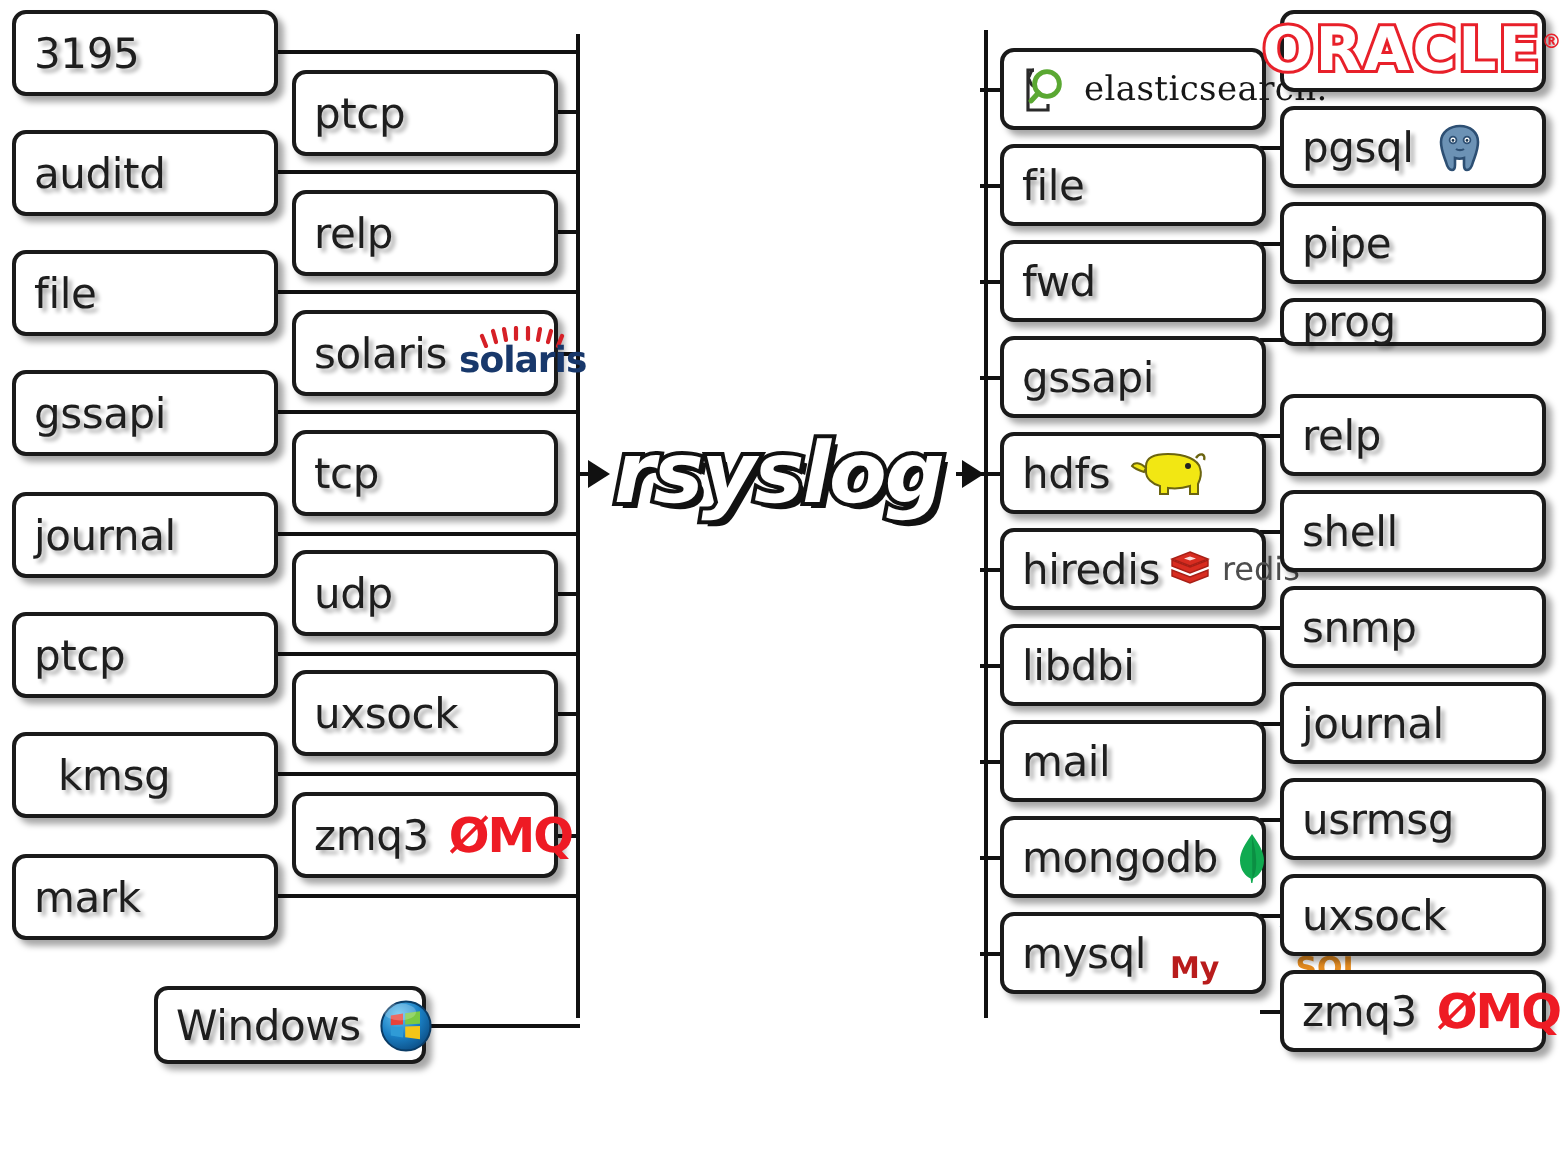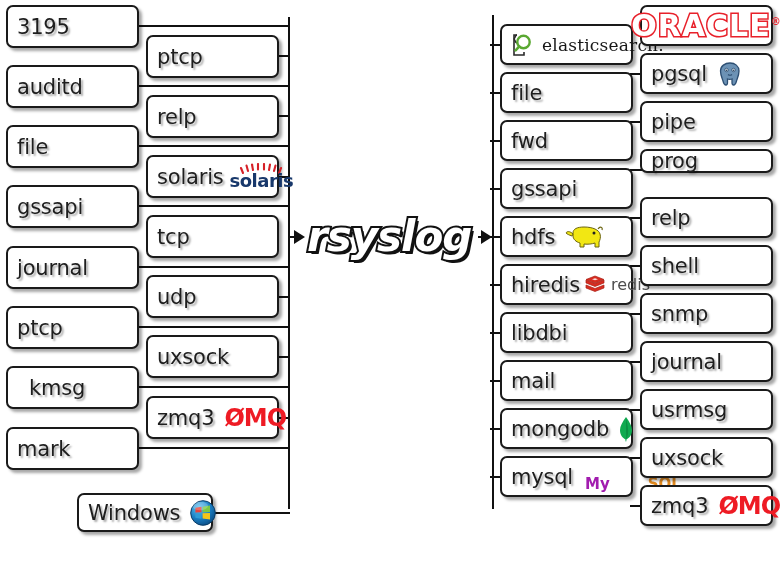--- a/index.html
+++ b/index.html
@@ -91,21 +91,21 @@
   .oracle-dot{font-size:10px;color:#e8202a;vertical-align:super;
      -webkit-text-stroke:0;}
 
   
   .logo-redis-word{
      font-size:16px;color:#4d4d4d;margin-left:5px;
      font-family:"DejaVu Sans","Liberation Sans",sans-serif;}
 
   
   .logo-mysql{margin-left:12px;display:inline-flex;align-items:flex-end;}
-  .mysql-my{font-size:15px;font-weight:bold;color:#a21caf;font-family:"DejaVu Sans",sans-serif;}
+  .mysql-my{font-size:15px;font-weight:bold;color:#b91c1c;font-family:"DejaVu Sans",sans-serif;}
   .mysql-sql{font-size:15px;font-weight:bold;color:#e58c20;font-family:"DejaVu Sans",sans-serif;margin-left:38px;}
 
   .icon{display:inline-flex;align-items:center;margin-left:6px;}
 </style>
 </head>
 <body>
 
 <div class="stage">
 
   <div class="line vline" style="left:288px;top:17px;height:492px;"></div>

